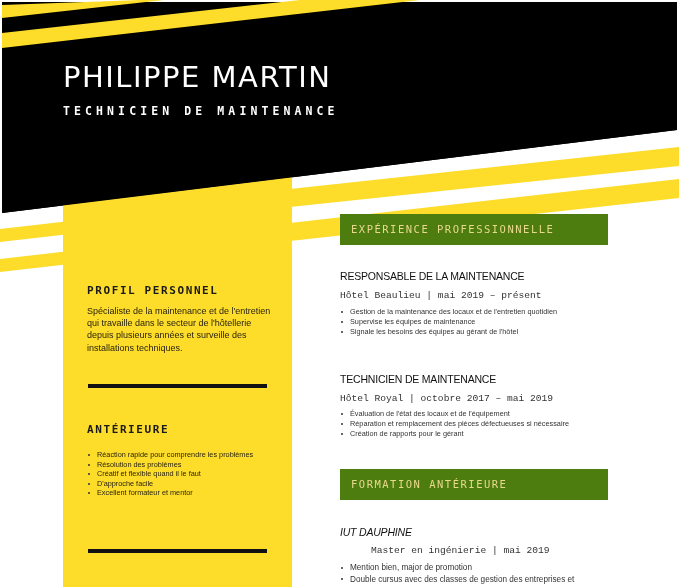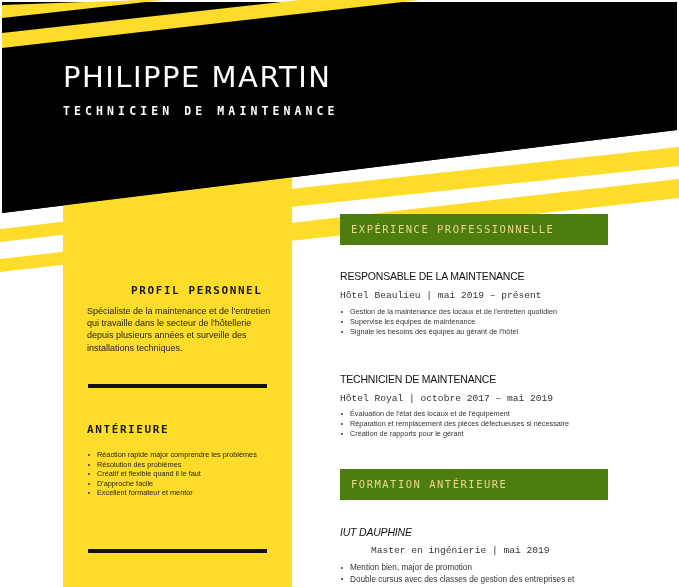--- a/index.html
+++ b/index.html
@@ -48,27 +48,27 @@
   <polygon points="290,223 679,179 679,198 290,241" fill="#fddc2a"></polygon>
 
   <polygon points="63,205 292,177 292,587 63,587" fill="#fddc2a"></polygon>
 
   <polygon points="2,213 677,130 677,127 2,210" fill="#000000"></polygon>
 </svg>
 
 <div class="abs name">PHILIPPE MARTIN</div>
 <div class="abs title">TECHNICIEN DE MAINTENANCE</div>
 
-<div class="abs sec-left" style="left:87px; top:284px;margin-left:44px;">PROFIL PERSONNEL</div>
+<div class="abs sec-left" style="left:87px; top:284px;">PROFIL PERSONNEL</div>
 <div class="abs profile-text">Spécialiste de la maintenance et de l'entretien qui travaille dans le secteur de l'hôtellerie depuis plusieurs années et surveille des installations techniques.</div>
 <div class="abs rule" style="left:88px; top:384px; width:179px;"></div>
 
 <div class="abs sec-left" style="left:87px; top:423px;">ANTÉRIEURE</div>
 <ul class="abs bul" style="left:87px; top:450px;">
-  <li>Réaction rapide major comprendre les problèmes</li>
+  <li>Réaction rapide pour comprendre les problèmes</li>
   <li>Résolution des problèmes</li>
   <li>Créatif et flexible quand il le faut</li>
   <li>D'approche facile</li>
   <li>Excellent formateur et mentor</li>
 </ul>
 <div class="abs rule" style="left:88px; top:549px; width:179px;"></div>
 
 <div class="abs sec-box" style="top:214px;">
   <span>EXPÉRIENCE PROFESSIONNELLE</span>
 </div>

